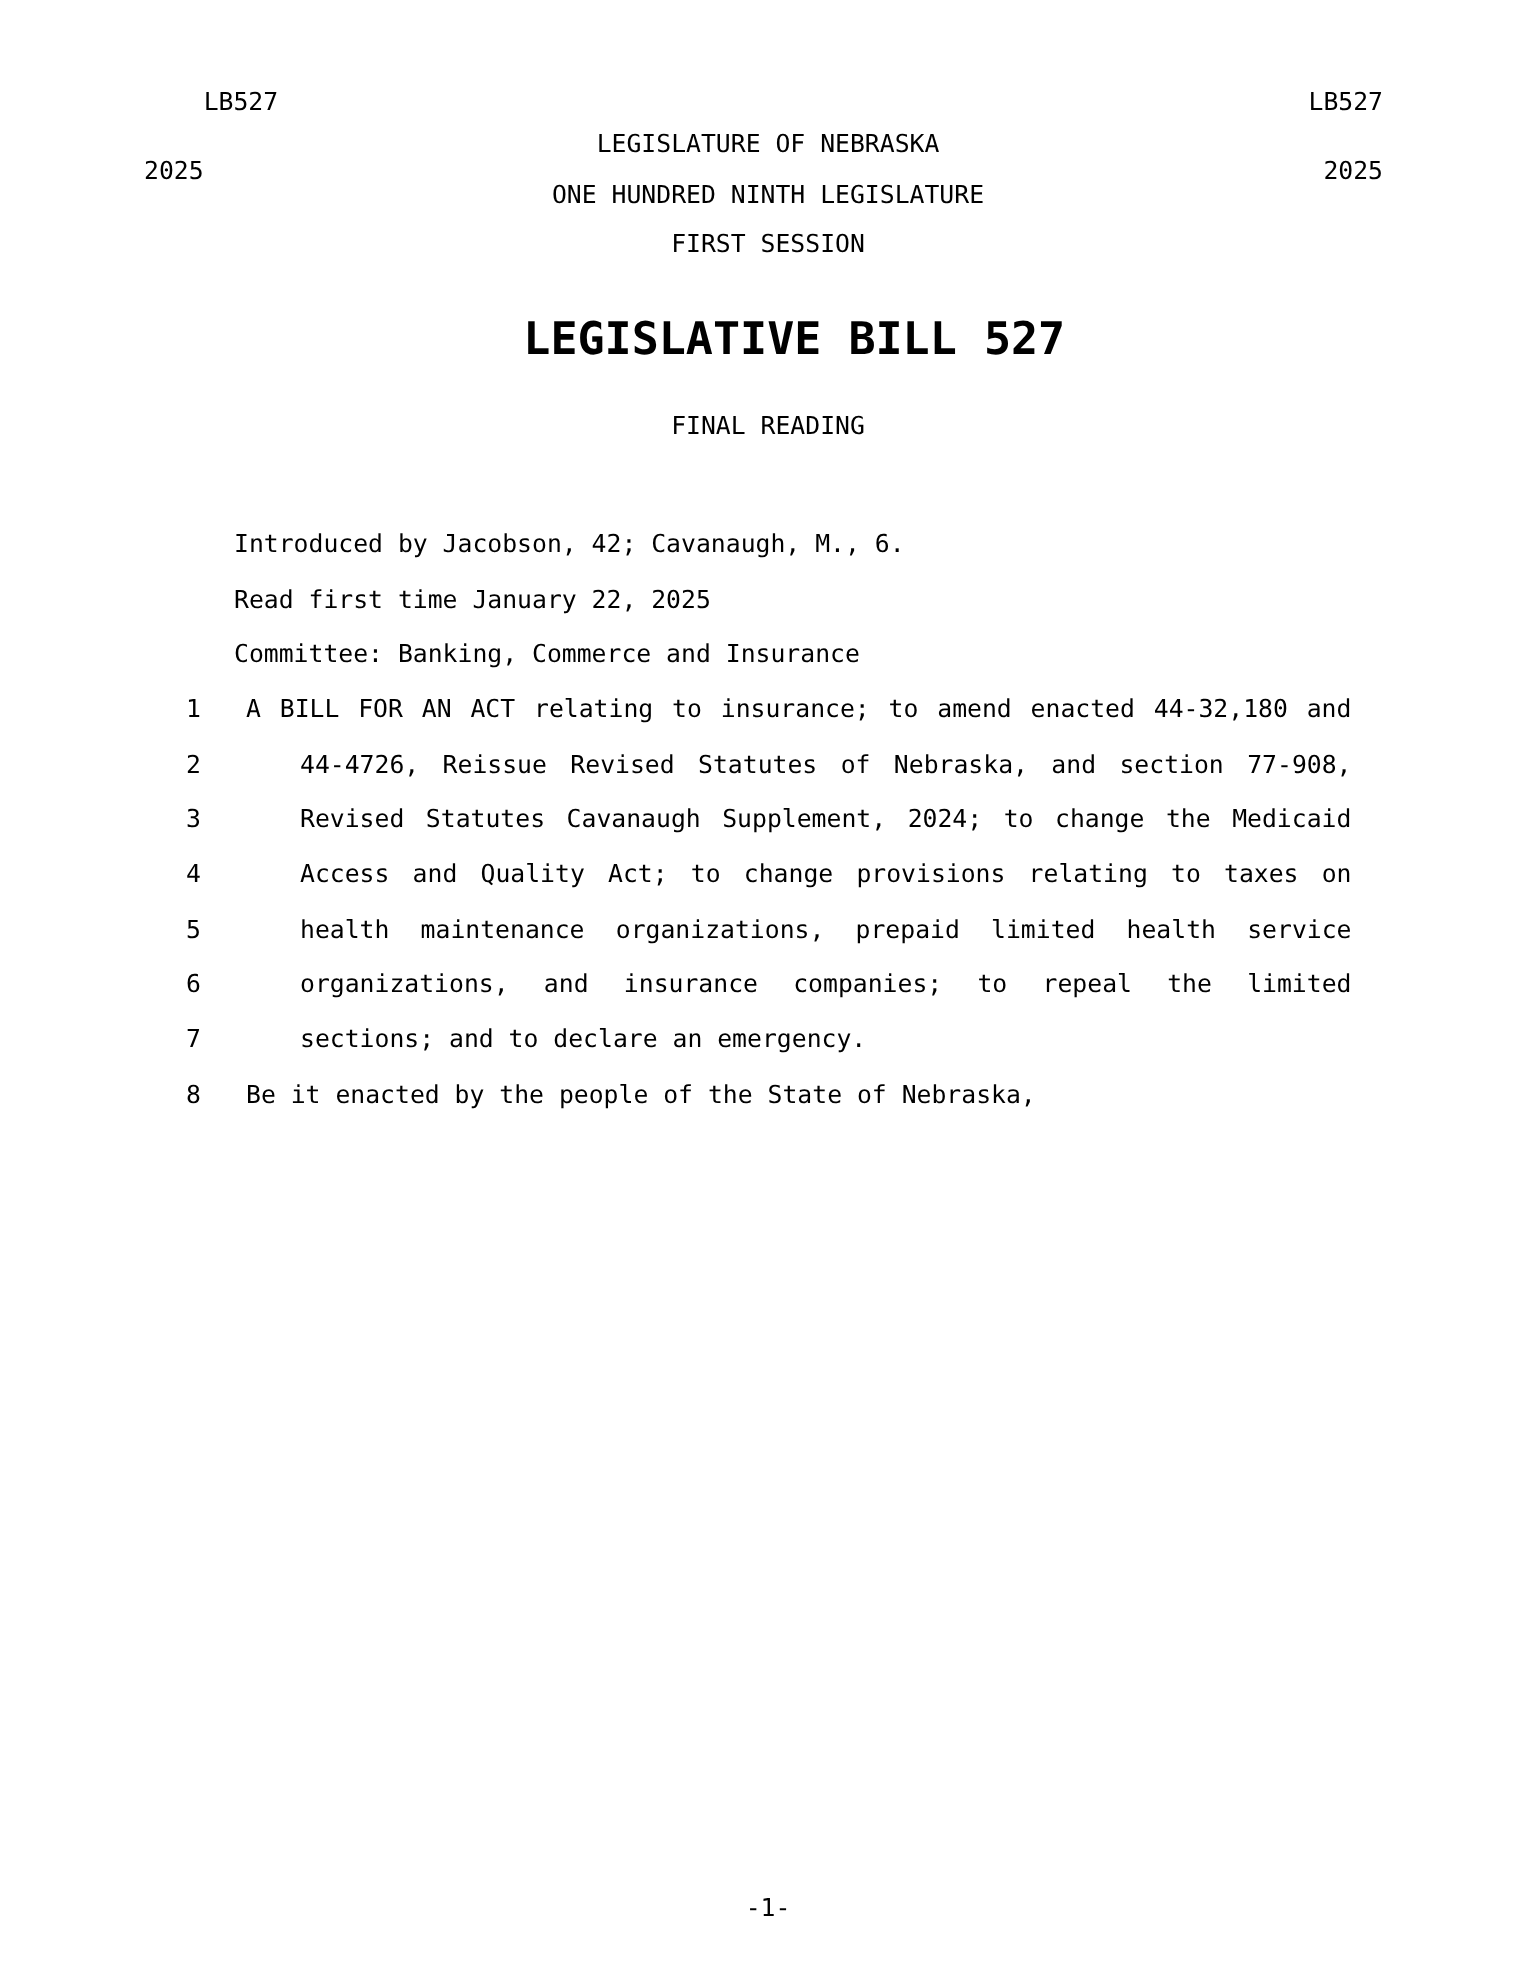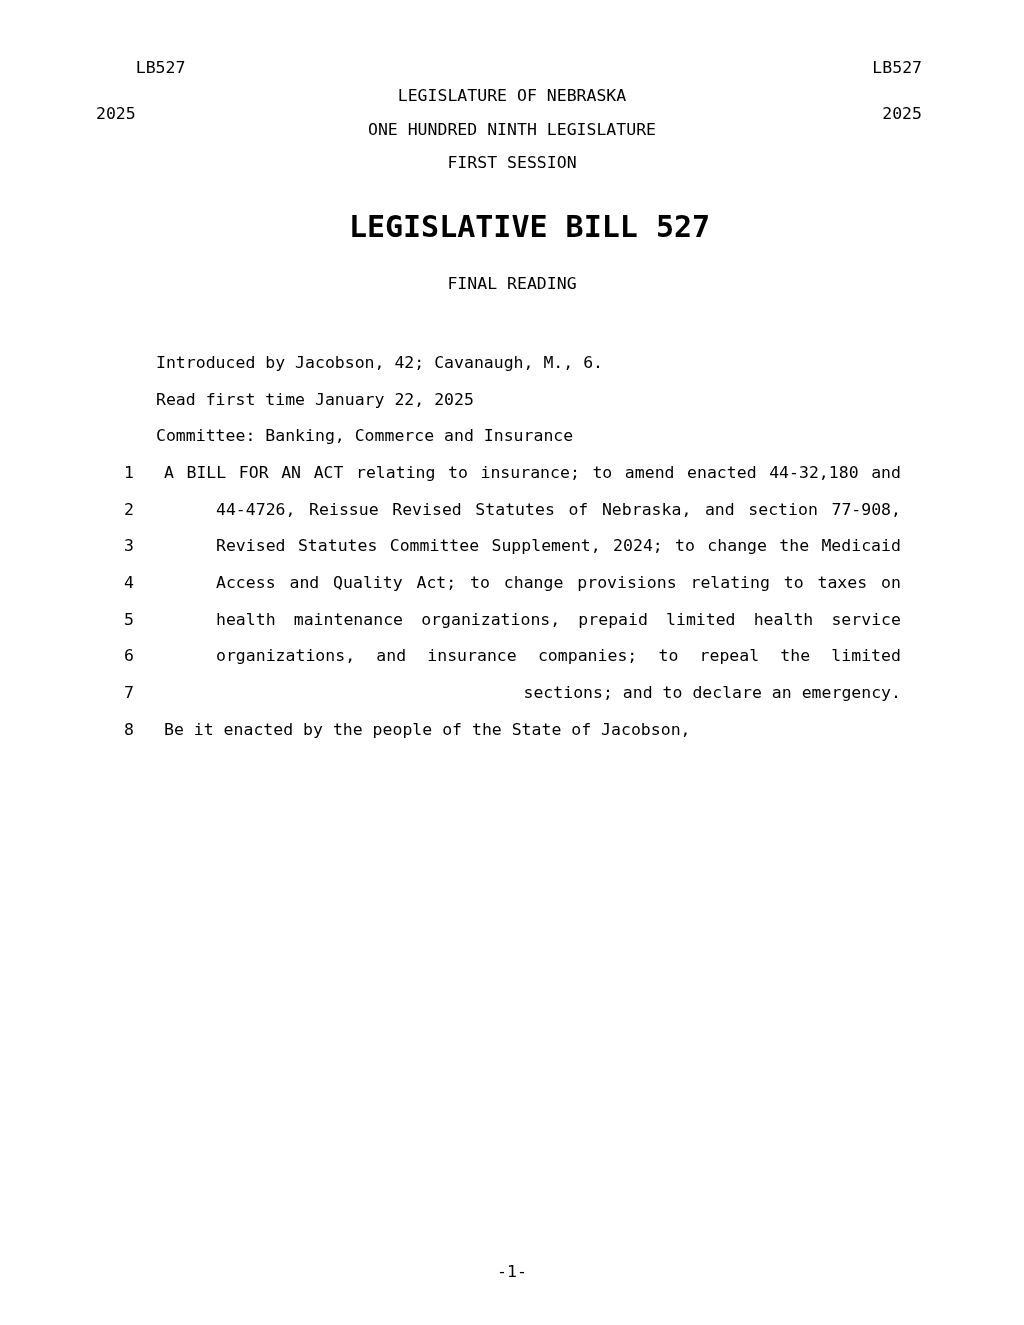--- a/index.html
+++ b/index.html
@@ -100,22 +100,21 @@
   }
   .linetext {
     position: absolute;
     left: 164px;
     right: 123px;
     line-height: 36.7px;
     font-size: 16.5px;
     white-space: pre-wrap;
   }
   .linetext.indent {
-    left: 216px;
-    text-align: right;
+    left: 200px;
   }
   
   .linetext.just {
     display: flex;
     justify-content: space-between;
     white-space: pre;
   }
   .linetext.just > span { white-space: pre; }
 
   
@@ -163,39 +162,39 @@
       <div class="bodyrow">
         <div class="lineno">1</div>
         <div class="linetext just"><span>A</span><span>BILL</span><span>FOR</span><span>AN</span><span>ACT</span><span>relating</span><span>to</span><span>insurance;</span><span>to</span><span>amend</span><span>enacted</span><span>44-32,180</span><span>and</span></div>
       </div>
       <div class="bodyrow">
         <div class="lineno">2</div>
         <div class="linetext indent just"><span>44-4726,</span><span>Reissue</span><span>Revised</span><span>Statutes</span><span>of</span><span>Nebraska,</span><span>and</span><span>section</span><span>77-908,</span></div>
       </div>
       <div class="bodyrow">
         <div class="lineno">3</div>
-        <div class="linetext indent just"><span>Revised</span><span>Statutes</span><span>Committee</span><span>Supplement,</span><span>2024;</span><span>to</span><span>change</span><span>the</span><span>Medicaid</span></div>
+        <div class="linetext indent just"><span>Revised</span><span>Statutes</span><span>Cavanaugh</span><span>Supplement,</span><span>2024;</span><span>to</span><span>change</span><span>the</span><span>Medicaid</span></div>
       </div>
       <div class="bodyrow">
         <div class="lineno">4</div>
         <div class="linetext indent just"><span>Access</span><span>and</span><span>Quality</span><span>Act;</span><span>to</span><span>change</span><span>provisions</span><span>relating</span><span>to</span><span>taxes</span><span>on</span></div>
       </div>
       <div class="bodyrow">
         <div class="lineno">5</div>
         <div class="linetext indent just"><span>health</span><span>maintenance</span><span>organizations,</span><span>prepaid</span><span>limited</span><span>health</span><span>service</span></div>
       </div>
       <div class="bodyrow">
         <div class="lineno">6</div>
         <div class="linetext indent just"><span>organizations,</span><span>and</span><span>insurance</span><span>companies;</span><span>to</span><span>repeal</span><span>the</span><span>limited</span></div>
       </div>
       <div class="bodyrow">
         <div class="lineno">7</div>
         <div class="linetext indent">sections; and to declare an emergency.</div>
       </div>
       <div class="bodyrow">
         <div class="lineno">8</div>
-        <div class="linetext">Be it enacted by the people of the State of Jacobson,</div>
+        <div class="linetext">Be it enacted by the people of the State of Nebraska,</div>
       </div>
     </div>
 
   <div class="footer">-1-</div>
 
 </div>
 
 </body></html>

